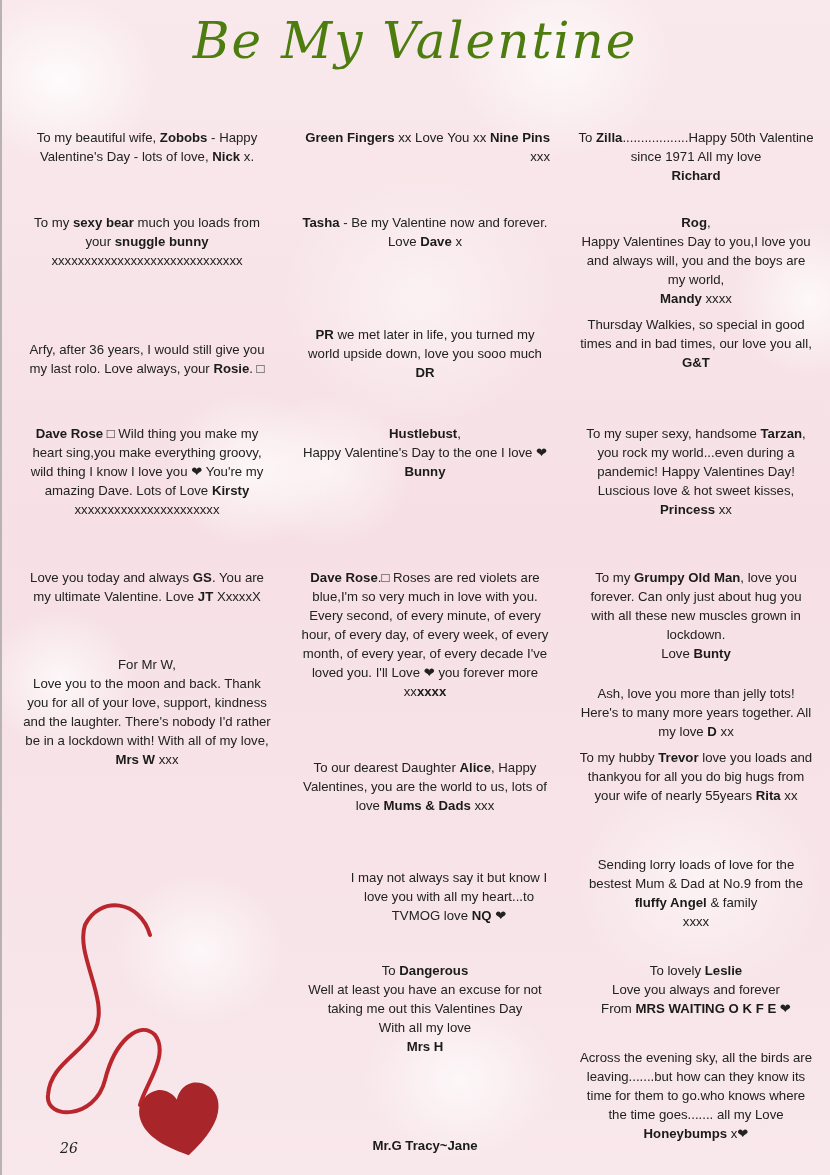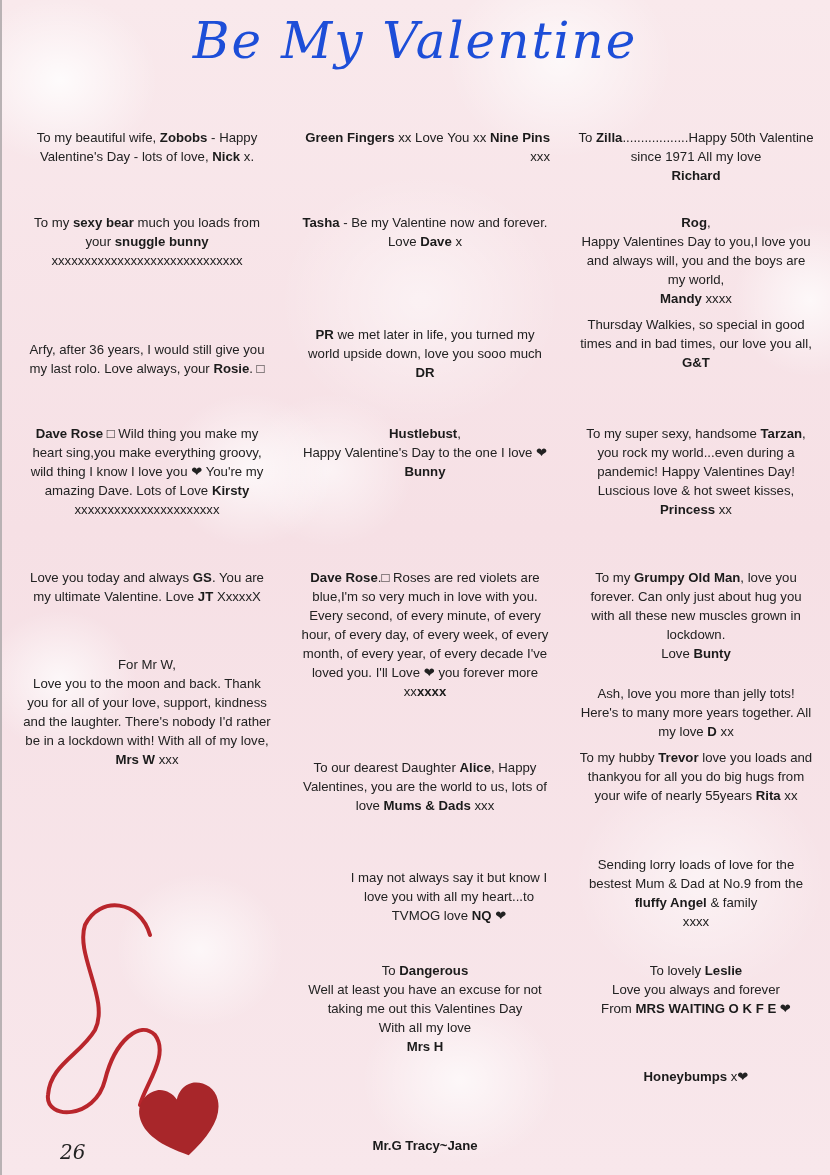--- a/index.html
+++ b/index.html
@@ -24,32 +24,32 @@
       radial-gradient(ellipse 200px 180px at 420px 300px, rgba(255,255,255,0.5), rgba(255,255,255,0) 70%),
       linear-gradient(180deg, #f9e9ec 0%, #f6e0e5 45%, #f8e7eb 100%);
   }
   .left-edge { position: absolute; left: 0; top: 0; bottom: 0; width: 2px; background: #b9b2b4; z-index: 2; }
   .title {
     position: absolute; top: 12px; left: 0; right: 0; z-index: 3;
     text-align: center;
     font-family: "DejaVu Serif", serif;
     font-style: italic;
     font-size: 50px;
-    color: #1d4ed8;
+    color: #4d7c0f;
     letter-spacing: 2px;
   }
   .col { position: absolute; z-index: 3; text-align: center; font-size: 13.2px; line-height: 19px; }
   .col-1 { left: 22px; width: 250px; }
   .col-2 { left: 300px; width: 250px; }
   .col-3 { left: 578px; width: 236px; }
   .msg { position: absolute; left: 0; right: 0; }
   .msg b { font-weight: bold; color: #1b1b1b; }
   .page-num {
     position: absolute; left: 60px; top: 1140px; z-index: 3;
-    font-family: "DejaVu Serif", serif; font-style: italic; font-size: 20px; color: #222;
+    font-family: "DejaVu Serif", serif; font-style: italic; font-size: 14px; color: #222;
   }
   .ribbon { position: absolute; left: 40px; top: 880px; width: 180px; height: 290px; z-index: 2; }
 </style>
 </head>
 <body>
 
 <div class="bg"></div>
 <div class="left-edge"></div>
 
 <div class="title">Be My Valentine</div>
@@ -78,21 +78,21 @@
 <div class="col col-3" style="top:128px;">
   <div class="msg" style="top:0px;"><span>To </span><b>Zilla</b><span>..................Happy 50th Valentine since 1971 All my love</span><br><b>Richard</b></div>
   <div class="msg" style="top:85px;"><b>Rog</b><span>,</span><br><span>Happy Valentines Day to you,I love you and always will, you and the boys are my world,</span><br><b>Mandy</b><span> xxxx</span></div>
   <div class="msg" style="top:187px;"><span>Thursday Walkies, so special in good times and in bad times, our love you all, </span><b>G&amp;T</b></div>
   <div class="msg" style="top:296px;"><span>To my super sexy, handsome </span><b>Tarzan</b><span>, you rock my world...even during a pandemic! Happy Valentines Day! Luscious love &amp; hot sweet kisses,</span><br><b>Princess</b><span> xx</span></div>
   <div class="msg" style="top:440px;"><span>To my </span><b>Grumpy Old Man</b><span>, love you forever. Can only just about hug you with all these new muscles grown in lockdown.</span><br><span>Love </span><b>Bunty</b></div>
   <div class="msg" style="top:556px;"><span>Ash, love you more than jelly tots!  Here's to many more years together. All my love </span><b>D</b><span> xx</span></div>
   <div class="msg" style="top:620px;"><span>To my hubby </span><b>Trevor</b><span> love you loads and thankyou for all you do big hugs from your wife of nearly 55years </span><b>Rita</b><span> xx</span></div>
   <div class="msg" style="top:727px;"><span>Sending lorry loads of love for the bestest Mum &amp; Dad at No.9 from the </span><b>fluffy Angel</b><span> &amp; family</span><br><span>xxxx</span></div>
   <div class="msg" style="top:833px;"><span>To lovely </span><b>Leslie</b><br><span>Love you always and forever</span><br><span>From </span><b>MRS WAITING O K F E</b><span> ❤</span></div>
-  <div class="msg" style="top:920px;"><br><b>Honeybumps</b><span> x❤</span></div>
+  <div class="msg" style="top:920px;"><span>Across the evening sky, all the birds are leaving.......but how can they know its time for them to go.who knows where the time goes.......  all my Love</span><br><b>Honeybumps</b><span> x❤</span></div>
 </div>
 
 <svg class="ribbon" viewBox="0 0 180 290">
   <path d="M110 55 C 100 20, 60 15, 45 45 C 35 75, 70 120, 55 150 C 40 175, 10 185, 8 215 C 5 240, 55 240, 65 200 C 75 160, 100 140, 115 155 C 130 175, 105 205, 100 225" fill="none" stroke="#b9262c" stroke-width="4" stroke-linecap="round"></path>
   <g transform="translate(95,215) rotate(-12)">
     <path d="M40 70 C 15 55, 0 40, 0 22 C 0 8, 12 0, 22 0 C 30 0, 37 6, 40 13 C 43 6, 50 0, 58 0 C 68 0, 80 8, 80 22 C 80 40, 65 55, 40 70 Z" fill="#a8262a"></path>
   </g>
 </svg>
 
 <div class="page-num">26</div>

